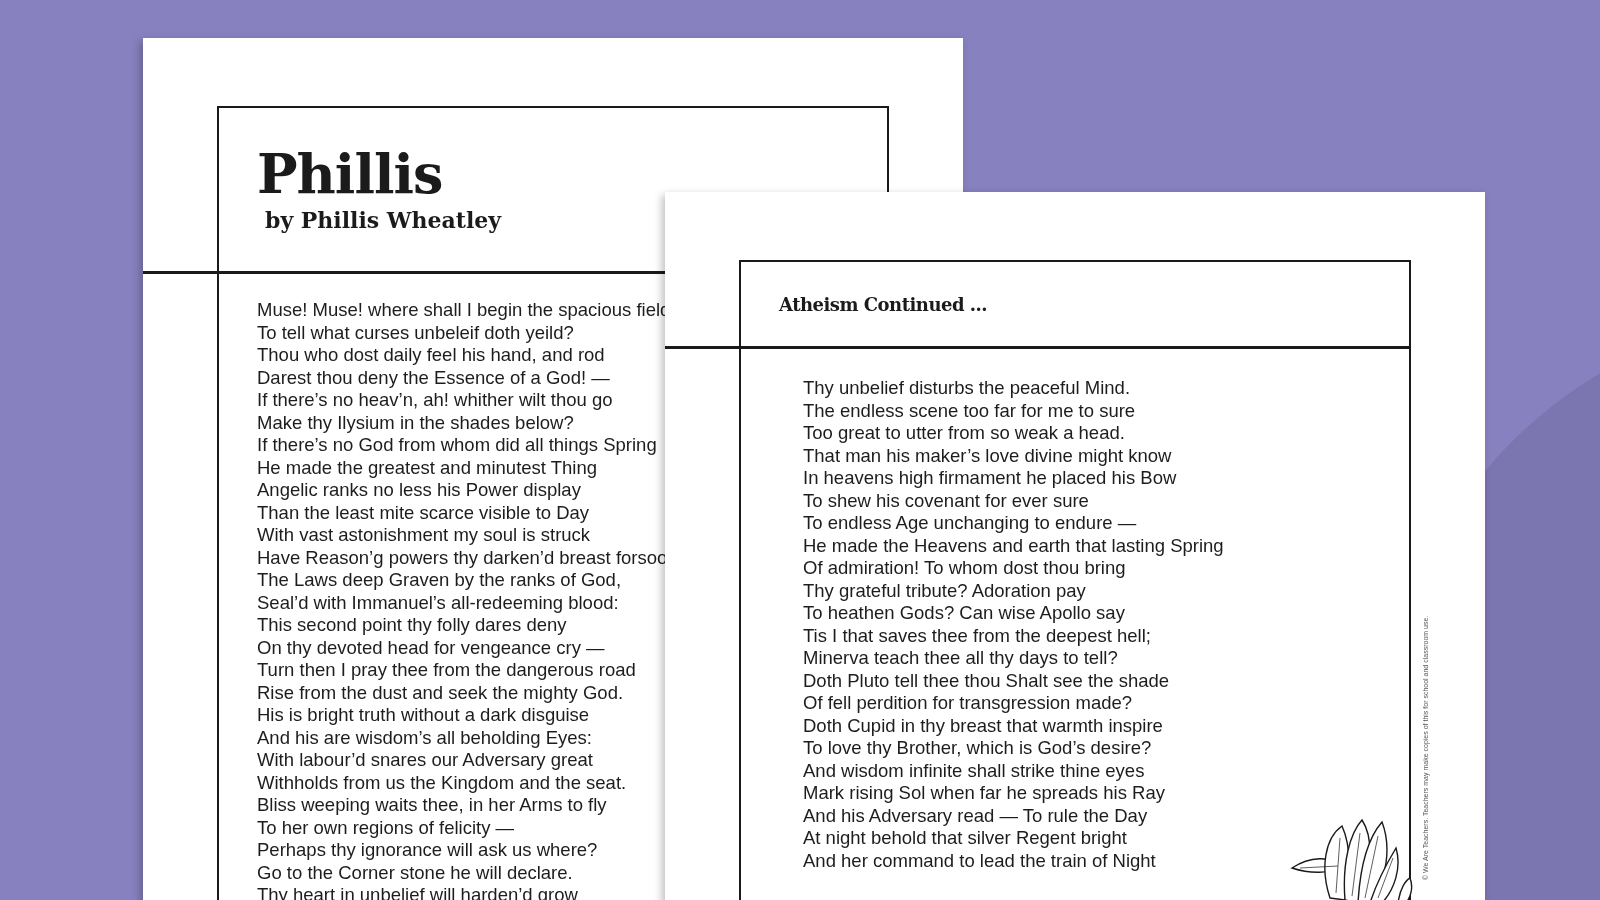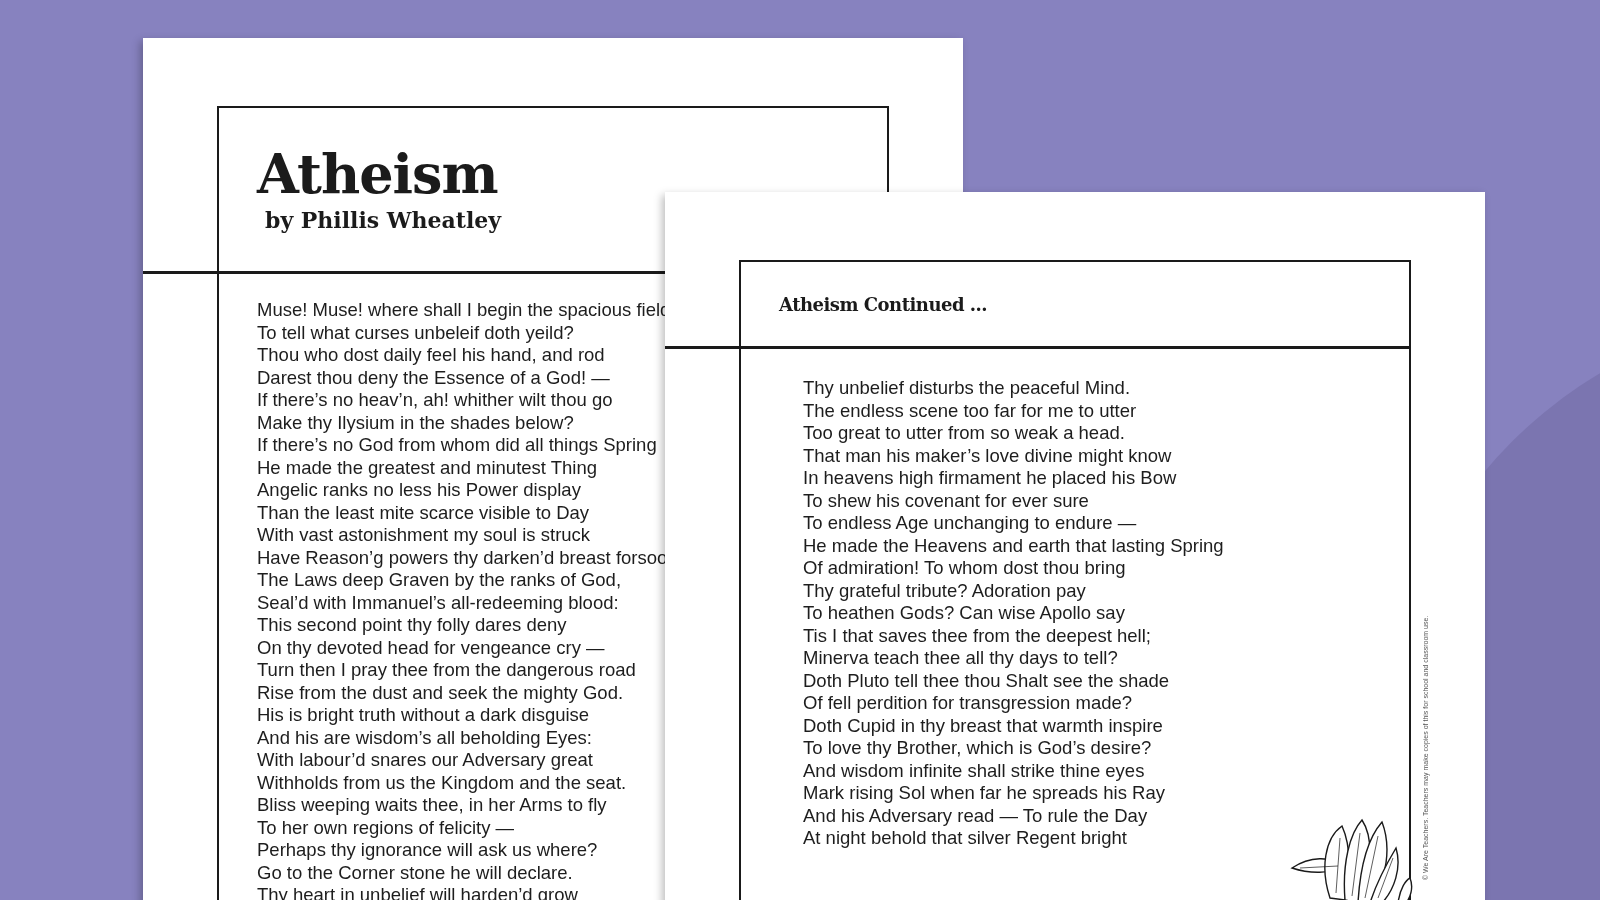--- a/index.html
+++ b/index.html
@@ -45,21 +45,21 @@
 </head>
 <body>
 
 <div class="bg-arc"></div>
 
 <div class="page page1"></div>
 <div class="frame-h" style="left:217px; top:106px; width:672px;"></div>
 <div class="frame-v" style="left:217px; top:106px; height:800px;"></div>
 <div class="frame-v" style="left:887px; top:106px; height:90px;"></div>
 <div class="frame-hthick" style="left:143px; top:271px; width:525px;"></div>
-<div class="title" style="left:257px; top:142px; font-size:54px;">Atheism</div>
+<div class="title" style="left:257px; top:142px; font-size:54px;">Phillis</div>
 <div class="title" style="left:265px; top:207px; font-size:22px; letter-spacing:0;">by Phillis Wheatley</div>
 <div class="poem" style="left:257px; top:299px; width:410px; overflow:hidden;">
   <div>Muse! Muse! where shall I begin the spacious field</div>
   <div>To tell what curses unbeleif doth yeild?</div>
   <div>Thou who dost daily feel his hand, and rod</div>
   <div>Darest thou deny the Essence of a God! —</div>
   <div>If there’s no heav’n, ah! whither wilt thou go</div>
   <div>Make thy Ilysium in the shades below?</div>
   <div>If there’s no God from whom did all things Spring</div>
   <div>He made the greatest and minutest Thing</div>
@@ -85,40 +85,41 @@
 </div>
 
 <div class="page page2"></div>
 <div class="frame-h" style="left:739px; top:260px; width:672px;"></div>
 <div class="frame-v" style="left:739px; top:260px; height:660px;"></div>
 <div class="frame-v" style="left:1409px; top:260px; height:660px;"></div>
 <div class="frame-hthick" style="left:665px; top:346px; width:746px;"></div>
 <div class="title" style="left:779px; top:294px; font-size:18px; letter-spacing:-0.5px;">Atheism Continued ...</div>
 <div class="poem" style="left:779px; top:377px;margin-left:24px;">
   <div>Thy unbelief disturbs the peaceful Mind.</div>
-  <div>The endless scene too far for me to utter</div>
+  <div>The endless scene too far for me to sure</div>
   <div>Too great to utter from so weak a head.</div>
   <div>That man his maker’s love divine might know</div>
   <div>In heavens high firmament he placed his Bow</div>
   <div>To shew his covenant for ever sure</div>
   <div>To endless Age unchanging to endure —</div>
   <div>He made the Heavens and earth that lasting Spring</div>
   <div>Of admiration! To whom dost thou bring</div>
   <div>Thy grateful tribute? Adoration pay</div>
   <div>To heathen Gods? Can wise Apollo say</div>
   <div>Tis I that saves thee from the deepest hell;</div>
   <div>Minerva teach thee all thy days to tell?</div>
   <div>Doth Pluto tell thee thou Shalt see the shade</div>
   <div>Of fell perdition for transgression made?</div>
   <div>Doth Cupid in thy breast that warmth inspire</div>
   <div>To love thy Brother, which is God’s desire?</div>
   <div>And wisdom infinite shall strike thine eyes</div>
   <div>Mark rising Sol when far he spreads his Ray</div>
   <div>And his Adversary read — To rule the Day</div>
   <div>At night behold that silver Regent bright</div>
+  <div>And her command to lead the train of Night</div>
 </div>
 
 <svg class="flower" width="130" height="95" viewBox="0 0 130 95">
   <g fill="#fff" stroke="#1a1a1a" stroke-width="1.4">
     <path d="M2 60 C20 48 40 48 55 58 C40 66 20 66 2 60 Z"></path>
     <path d="M40 90 C30 60 35 30 52 18 C62 40 60 70 55 92 Z"></path>
     <path d="M55 92 C52 55 60 25 72 12 C84 30 82 65 70 95 Z"></path>
     <path d="M68 95 C70 60 78 30 92 14 C102 40 96 70 82 95 Z"></path>
     <path d="M80 95 C88 70 100 50 106 40 C112 60 104 82 92 95 Z"></path>
     <path d="M108 95 C110 80 116 72 120 70 C124 80 120 90 116 95 Z"></path>

